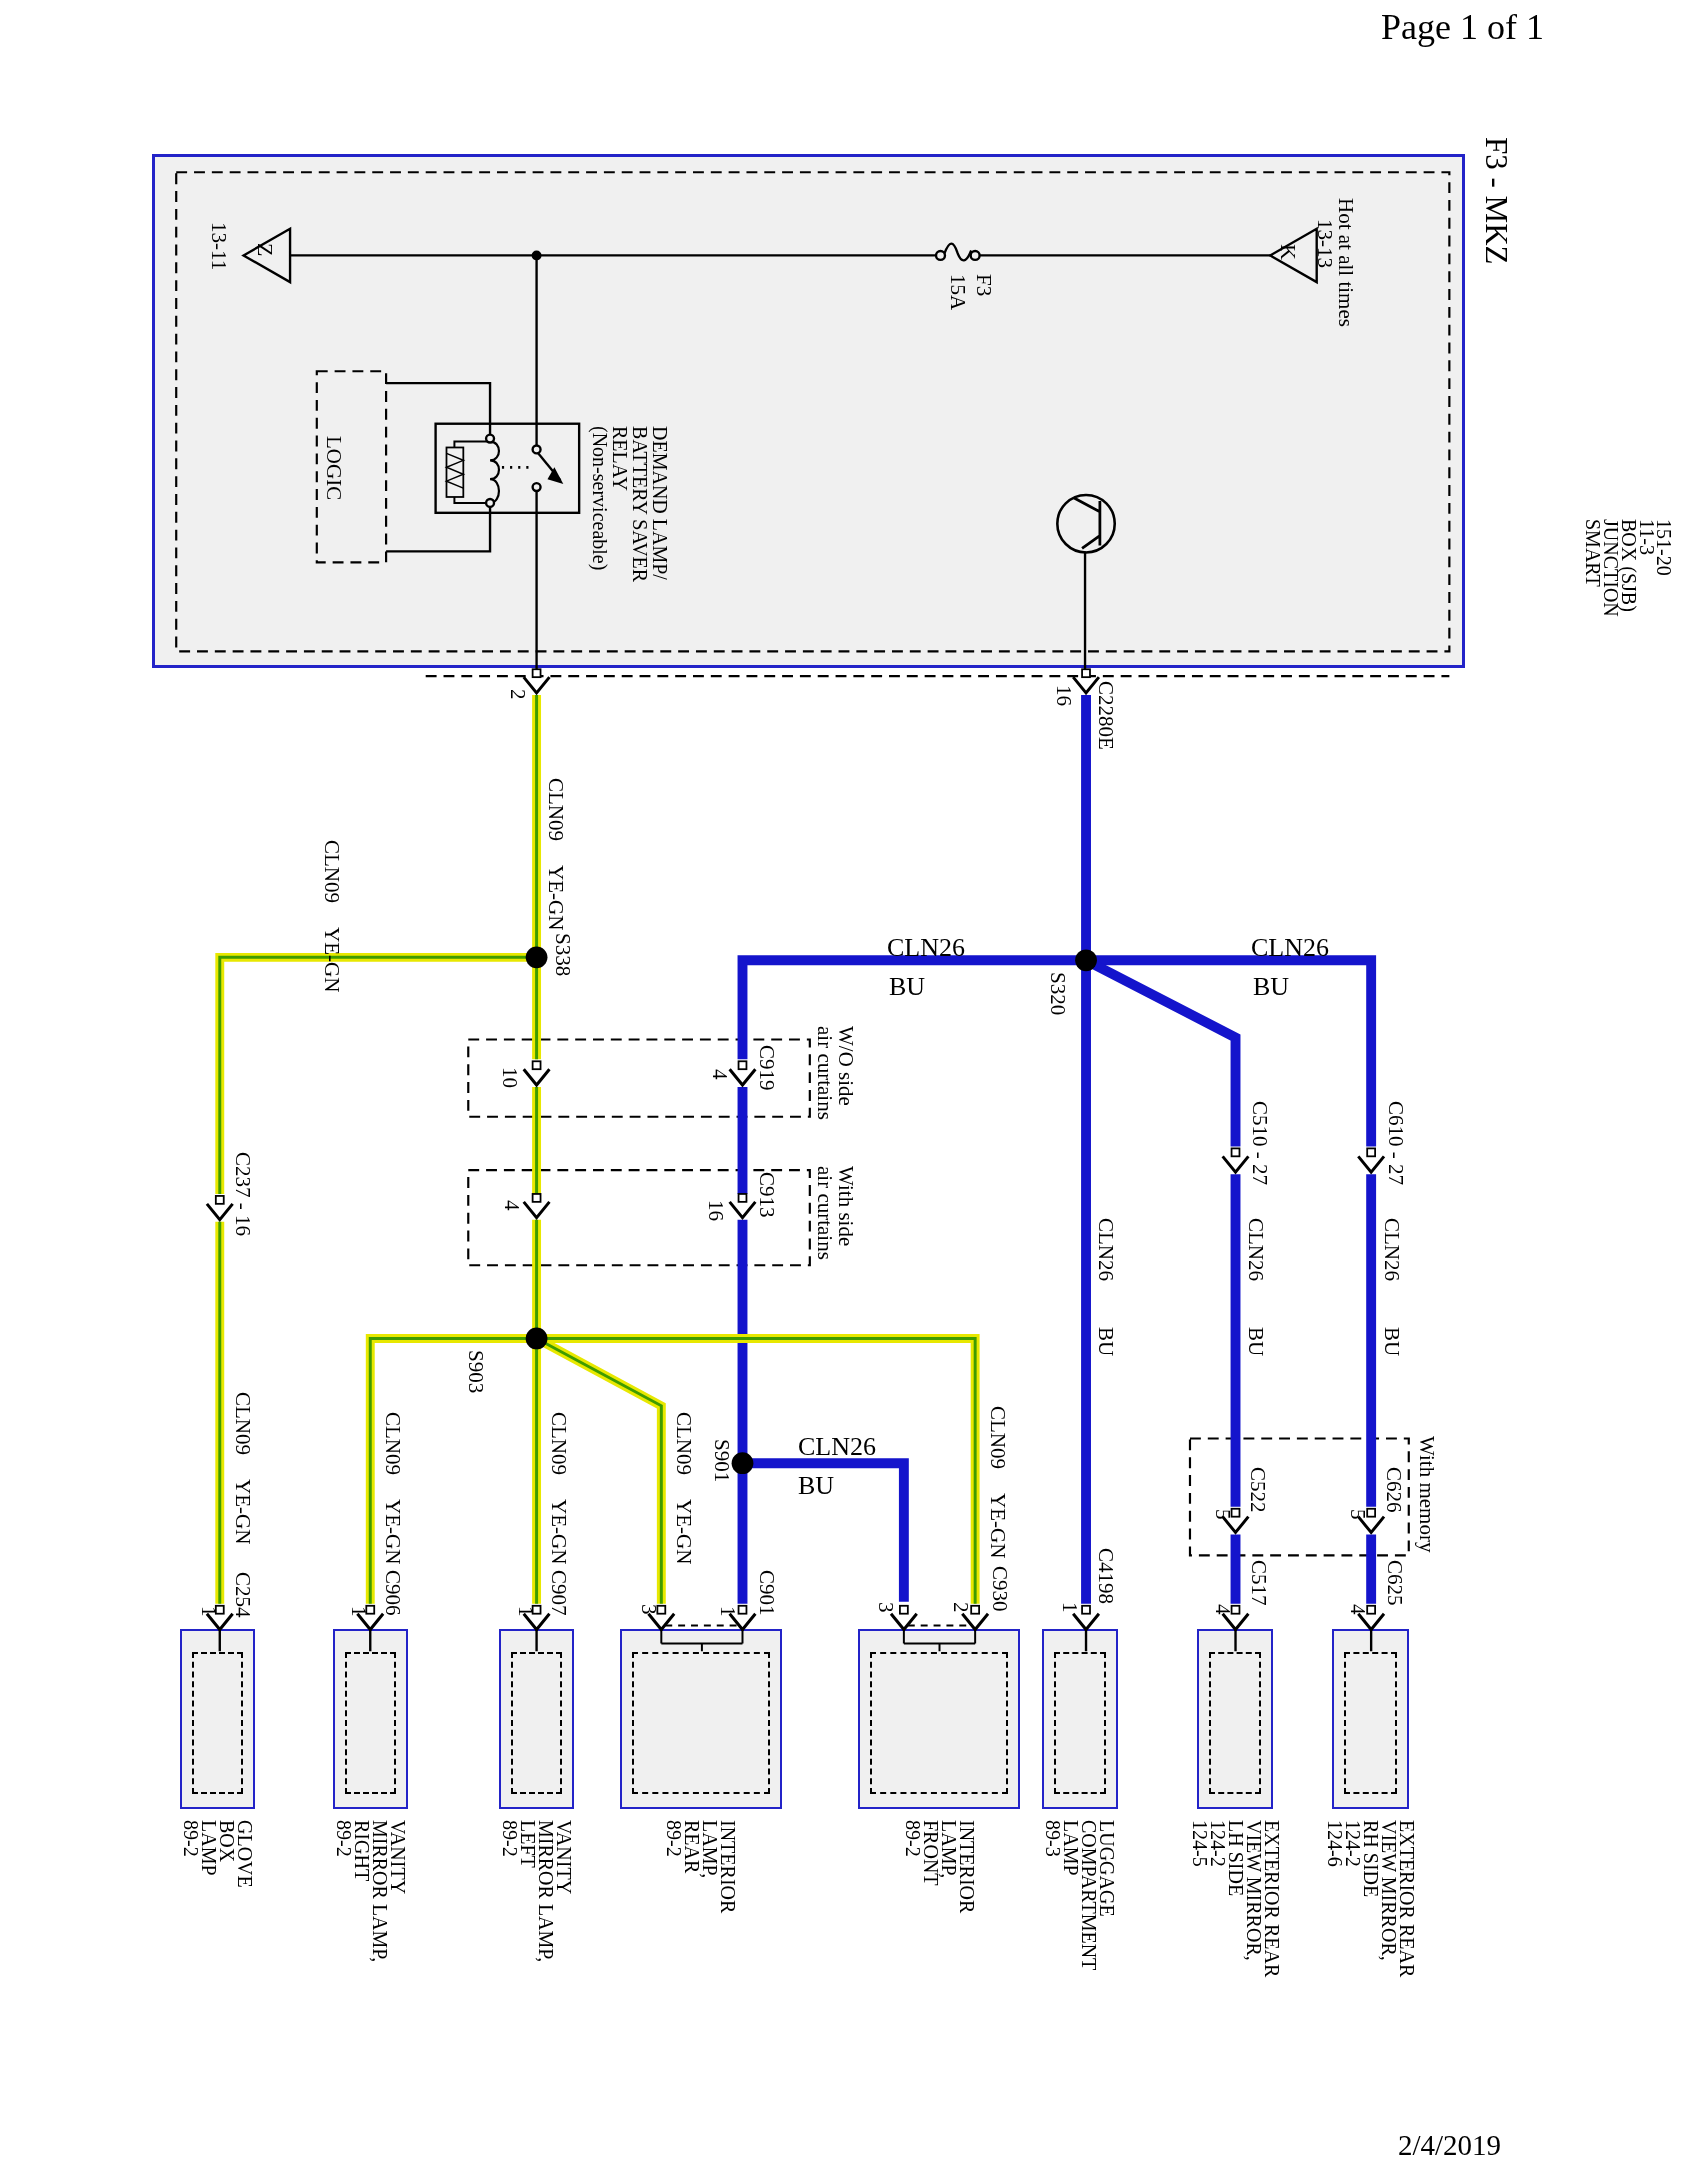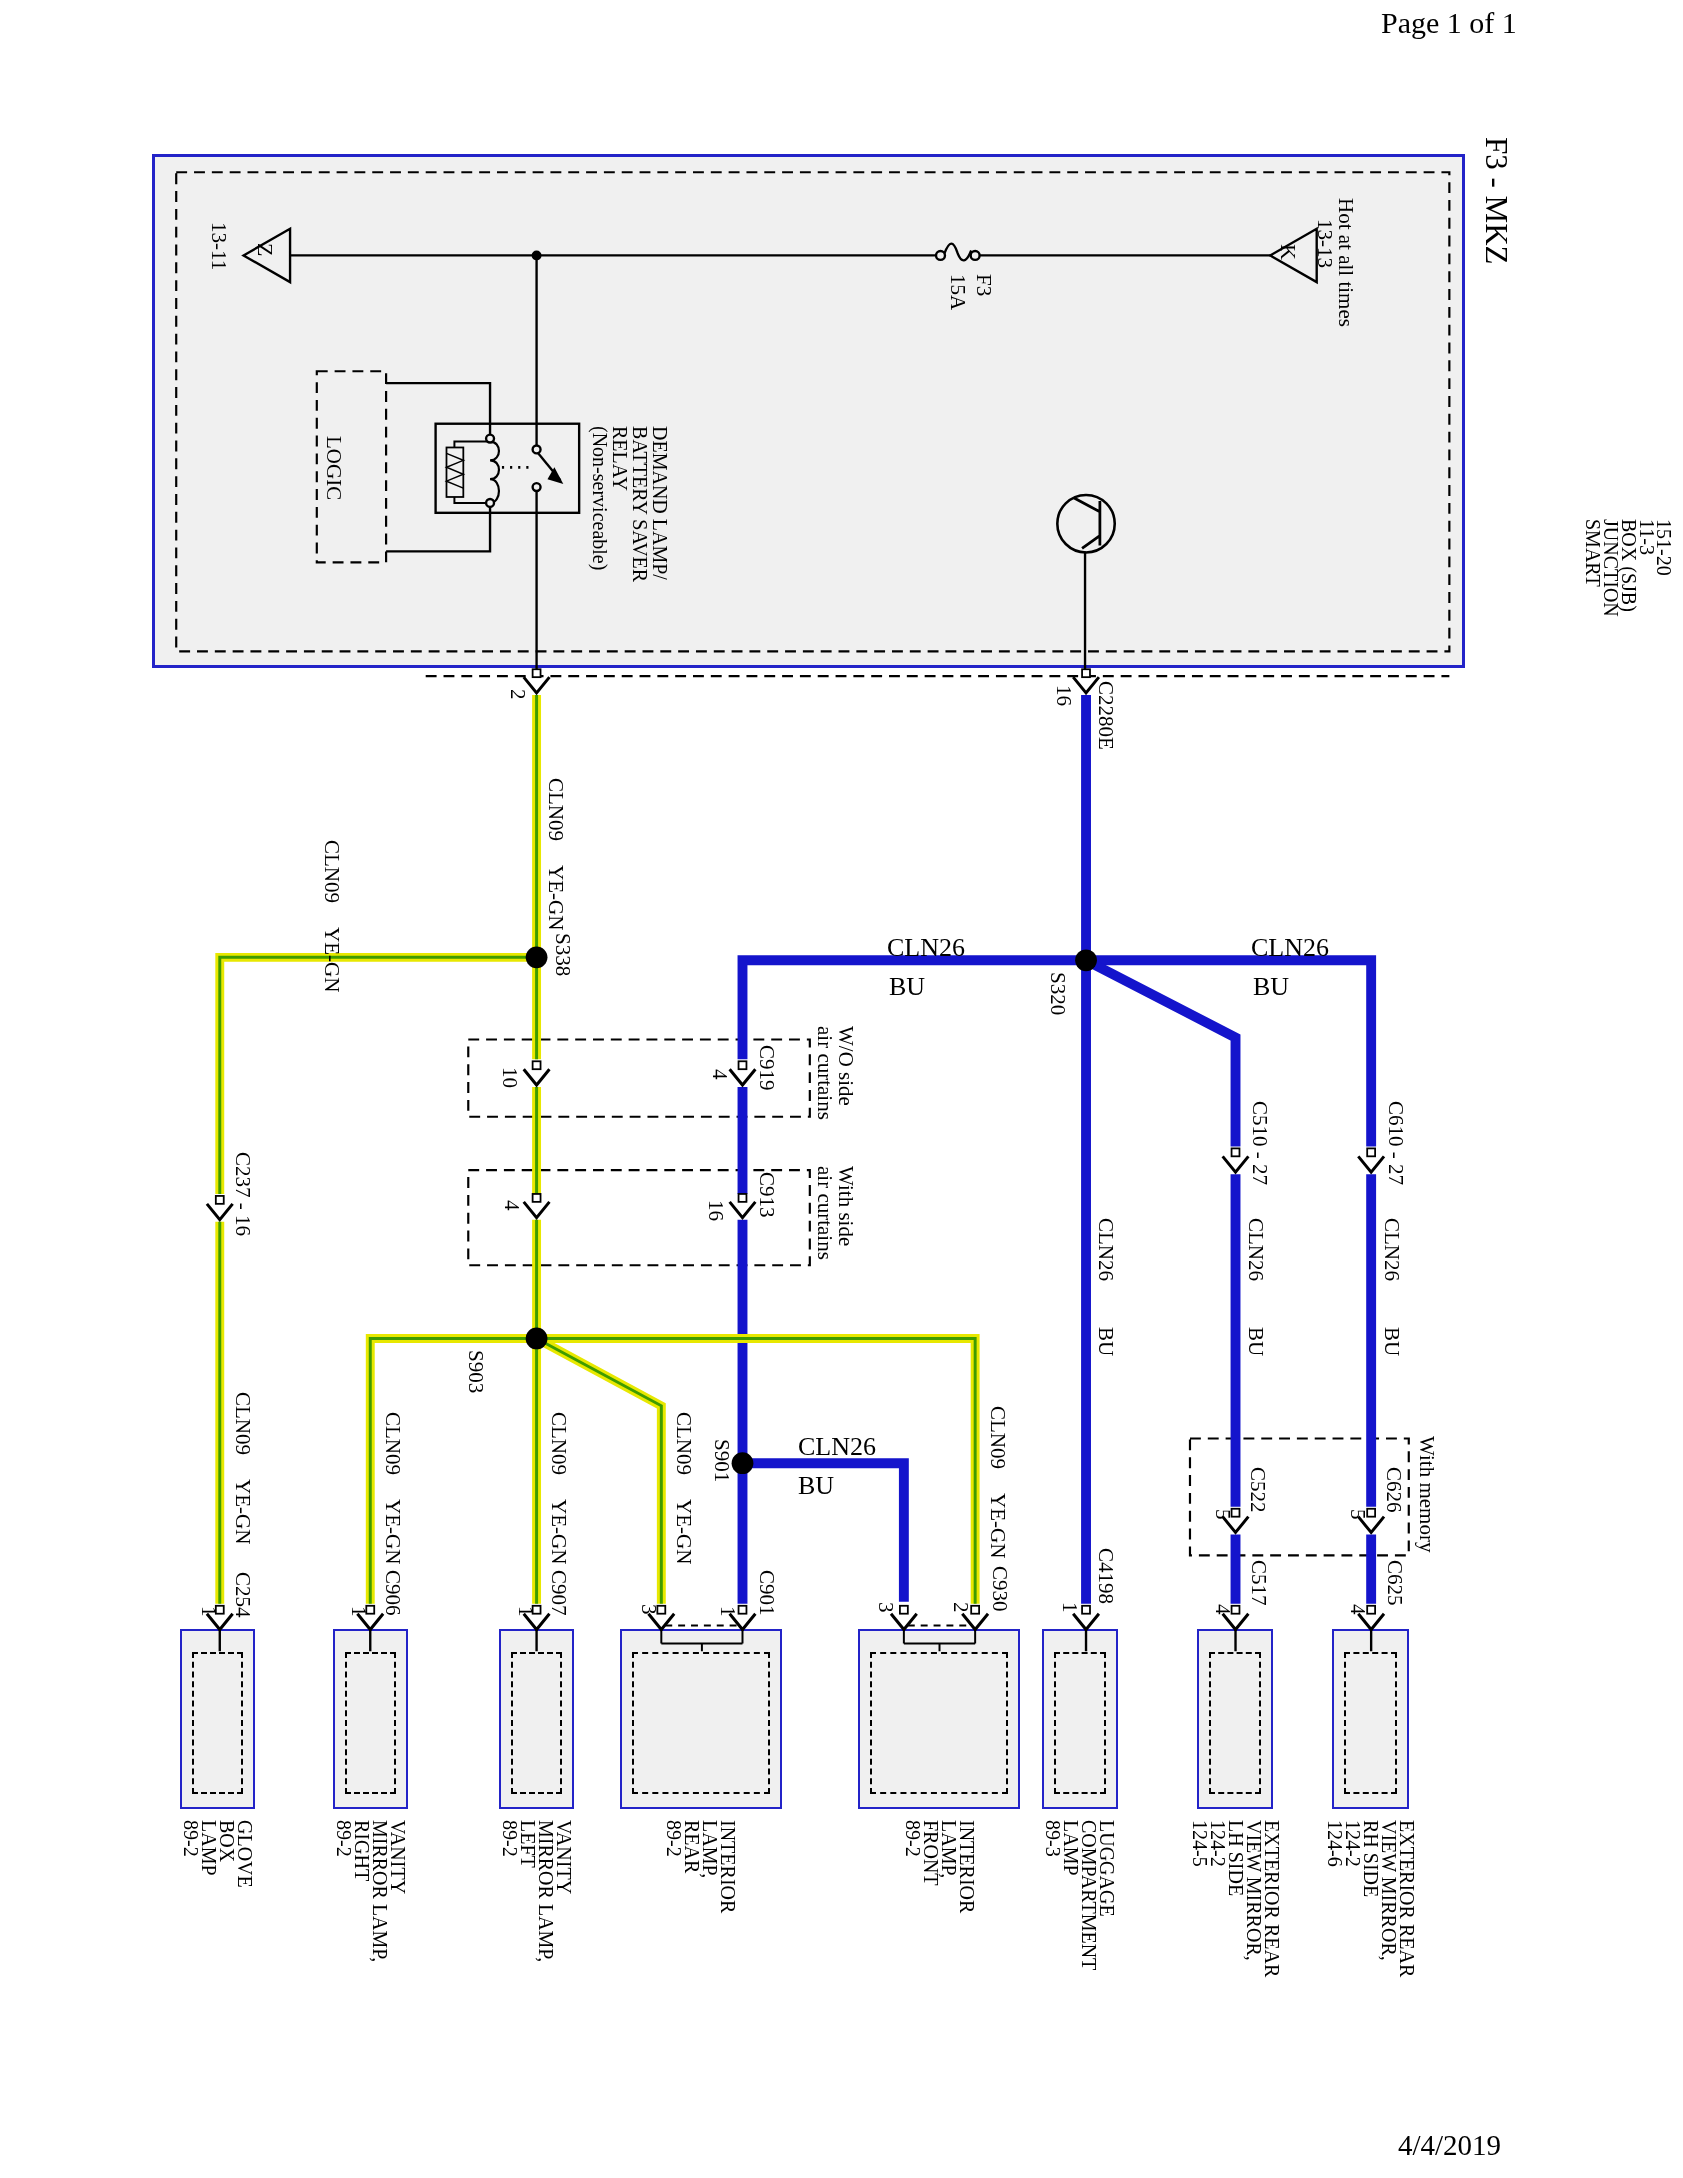--- a/index.html
+++ b/index.html
@@ -12,21 +12,21 @@
   .cin{position:absolute;left:10px;right:10px;top:21px;bottom:13px;border:2px dashed #000;}
   
   .vt{position:absolute;transform-origin:0 0;transform:rotate(90deg) translateY(-100%);
       white-space:pre;font-size:21px;line-height:21px;}
   .lh18{line-height:18px;font-size:20px;}
   .lh20{line-height:20px;font-size:20px;}
   .f31{font-size:31px;line-height:34px;}
   .f22{font-size:22px;}
   .ht{position:absolute;white-space:pre;font-size:26px;}
   .f29{font-size:29px;}
-  .f30{font-size:30px;}
+  .f30{font-size:36px;}
   svg{position:absolute;left:0;top:0;}
 </style>
 </head>
 <body>
 
 <div id="page">
 
   <div class="layer">
     <div class="bluebox" style="left:152px;top:154px;width:1313px;height:514px;"></div>
 
@@ -309,17 +309,17 @@
 VIEW MIRROR,
 LH SIDE
 124-2
 124-5</div>
     <div class="vt lh18" style="left:1326px;top:1820px;">EXTERIOR REAR
 VIEW MIRROR,
 RH SIDE
 124-2
 124-6</div>
 
-    <div class="ht f29" style="left:1398px;top:2129px;">4/4/2019</div>
+    <div class="ht f29" style="left:1398px;top:2129px;">2/4/2019</div>
   </div>
 
 </div>
 
 
 </body></html>

